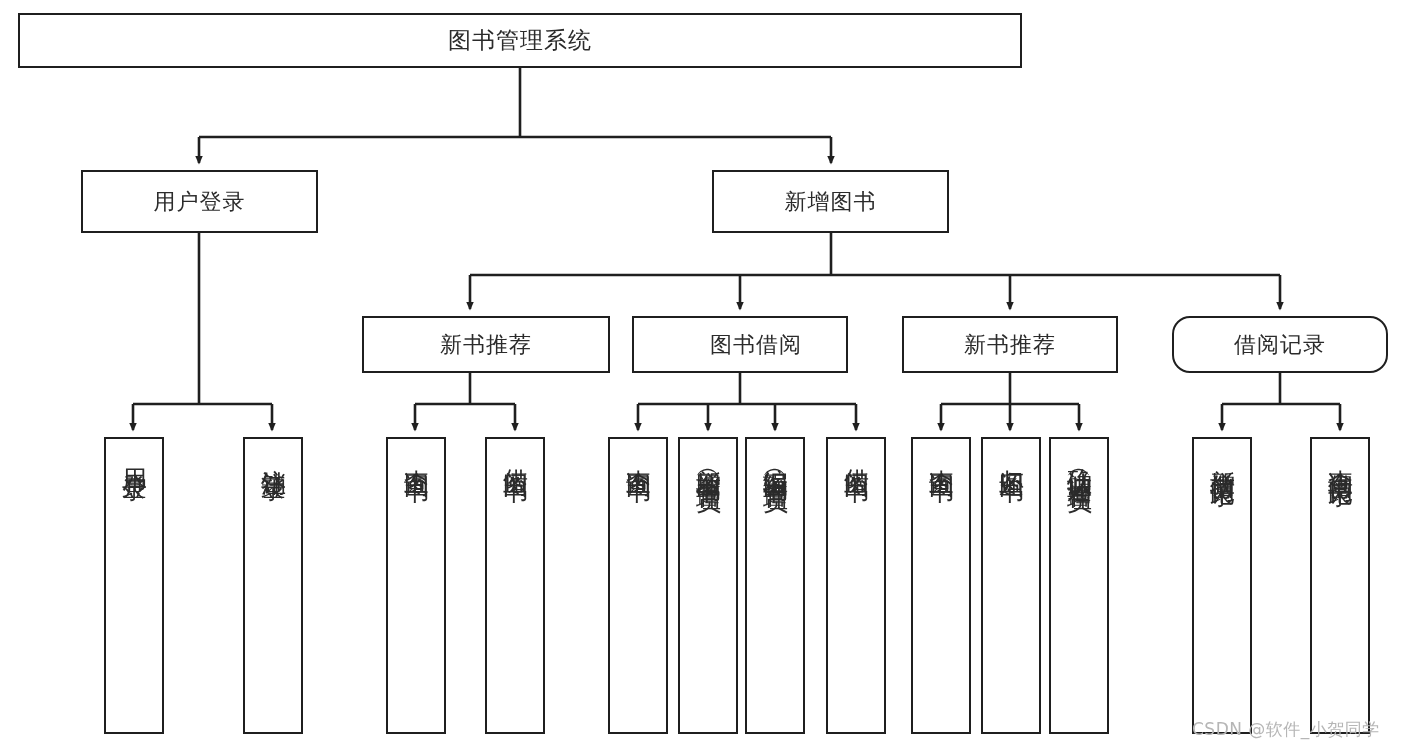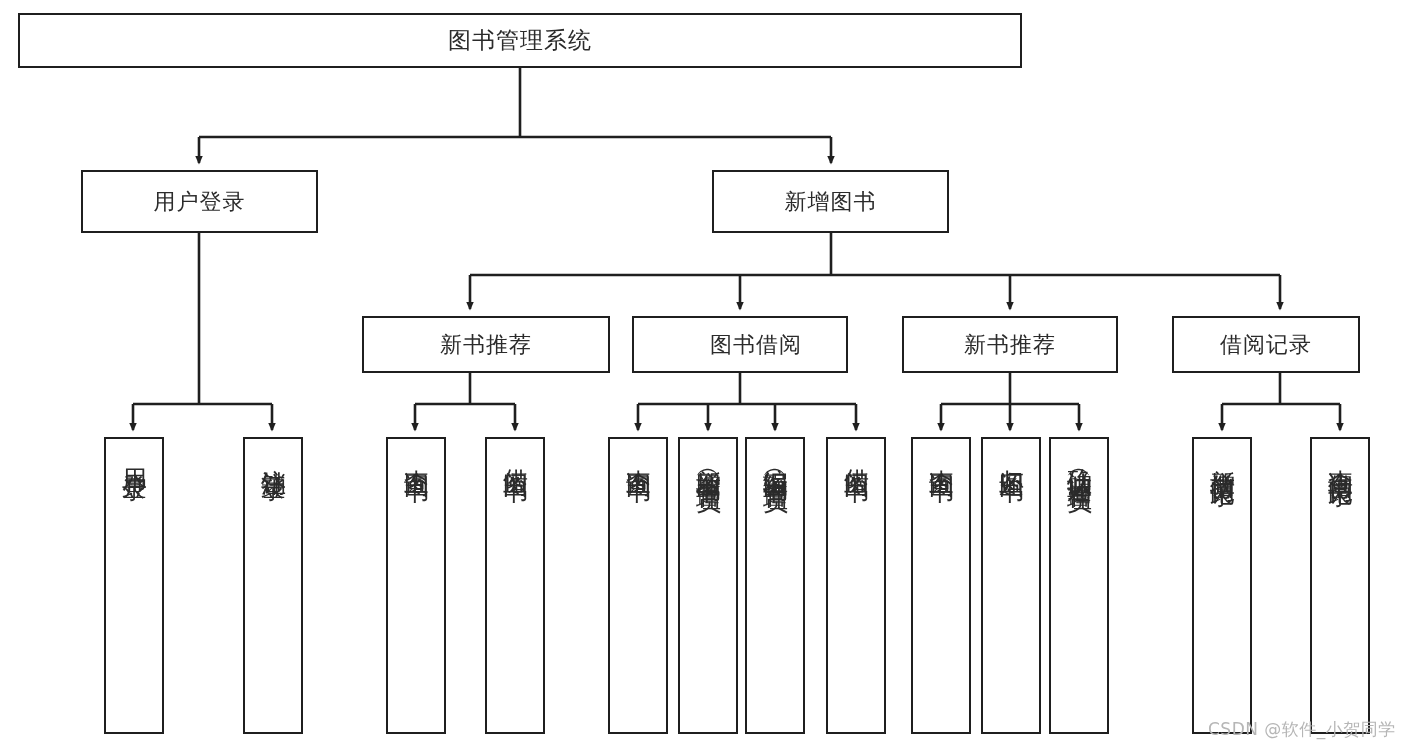--- a/index.html
+++ b/index.html
@@ -134,21 +134,21 @@
 
   <div class="node" style="left:362px; top:316px; width:248px; height:57px;">
     <span class="label">新书推荐</span>
   </div>
   <div class="node" style="left:632px; top:316px; width:216px; height:57px;padding-left:32px;">
     <span class="label">图书借阅</span>
   </div>
   <div class="node" style="left:902px; top:316px; width:216px; height:57px;">
     <span class="label">新书推荐</span>
   </div>
-  <div class="node" style="left:1172px; top:316px; width:188px; height:57px;">
+  <div class="node" style="left:1172px; top:316px; width:216px; height:57px;border-radius:18px;">
     <span class="label">借阅记录</span>
   </div>
 
   <div class="node leaf" style="left:104px; top:437px; width:60px; height:297px;">
     <span class="label">用户登录</span>
   </div>
   <div class="node leaf" style="left:243px; top:437px; width:60px; height:297px;">
     <span class="label">注销登录</span>
   </div>
 
@@ -182,15 +182,15 @@
     <span class="label">确认归还（管理员）</span>
   </div>
 
   <div class="node leaf" style="left:1192px; top:437px; width:60px; height:297px;">
     <span class="label">新增借阅记录</span>
   </div>
   <div class="node leaf" style="left:1310px; top:437px; width:60px; height:297px;">
     <span class="label">查询借阅记录</span>
   </div>
 
-  <div class="watermark" style="left:1192px; top:718px;margin-left:16px;">CSDN @软件_小贺同学</div>
+  <div class="watermark" style="left:1192px; top:718px;">CSDN @软件_小贺同学</div>
 
 </div>
 
 </body></html>

